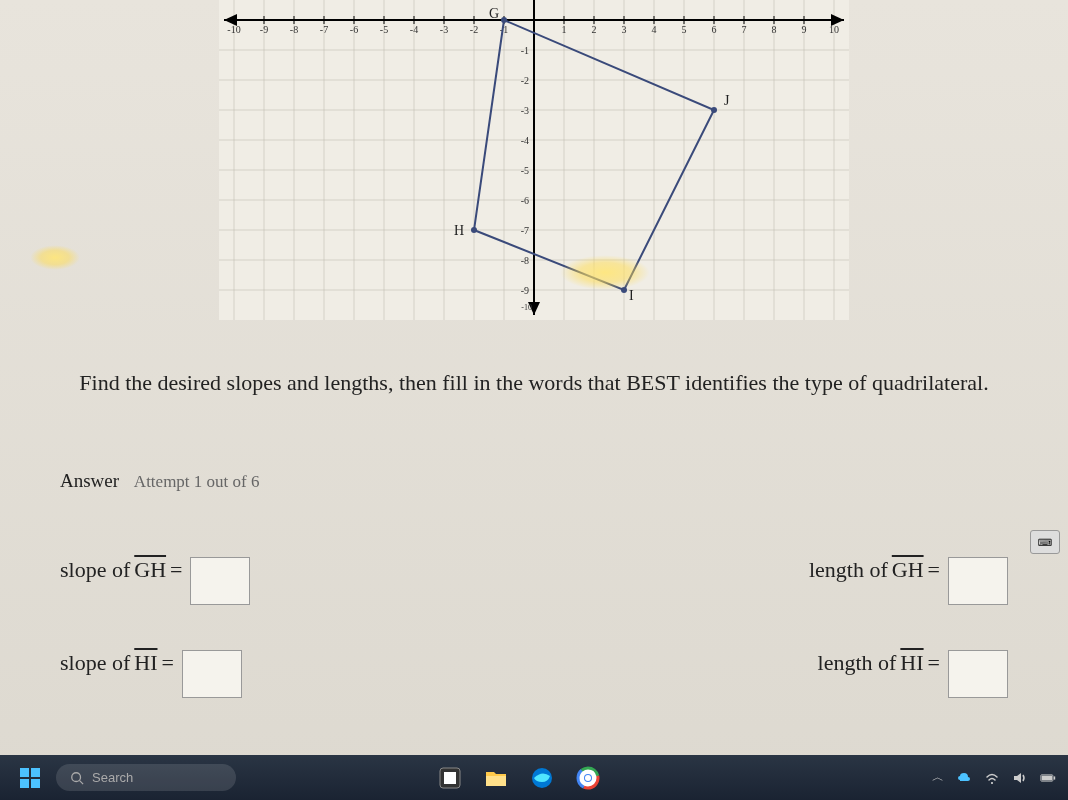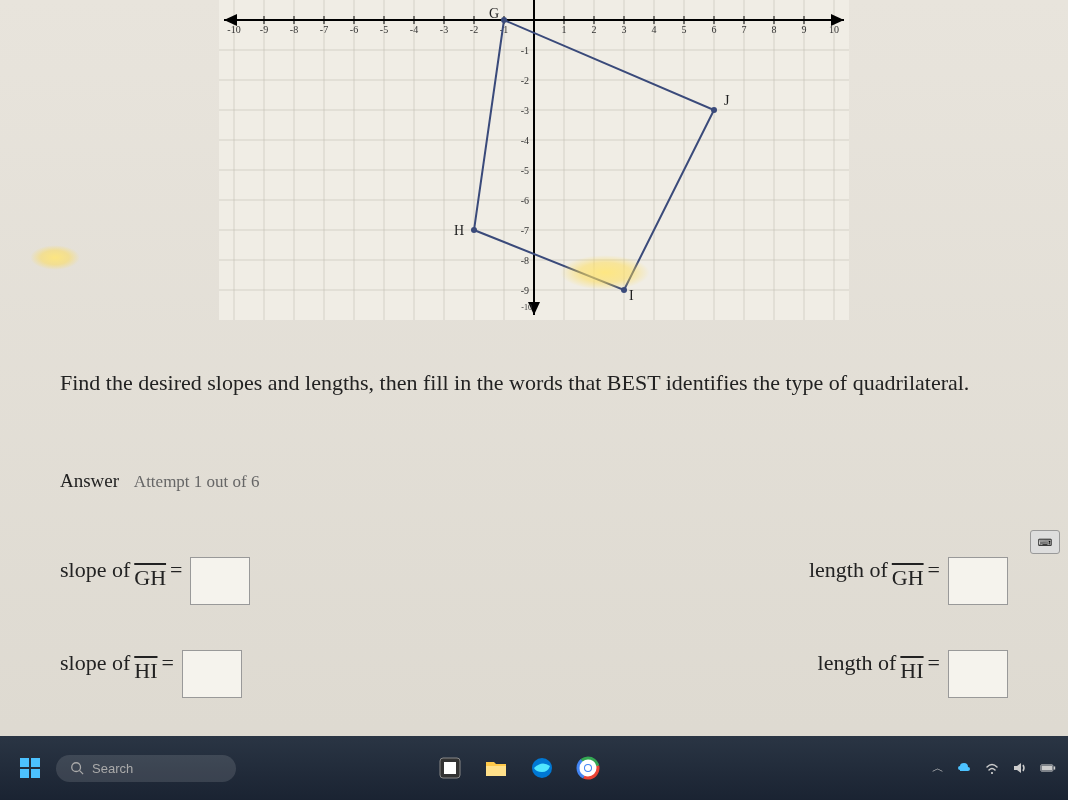--- a/index.html
+++ b/index.html
@@ -34,20 +34,21 @@
       width: 100%;
       height: 100%;
     }
     
     .question-text {
       font-size: 22px;
       color: #222;
       margin-top: 45px;
       line-height: 1.6;
       padding: 0 10px;
+      text-align: center;
     }
     
     .answer-section {
       margin-top: 70px;
       padding: 0 10px;
     }
     
     .answer-label {
       font-size: 19px;
       color: #222;
@@ -79,21 +80,21 @@
     
     .input-group {
       display: flex;
       align-items: flex-start;
       font-size: 22px;
       color: #222;
     }
     
     .overline {
       text-decoration: overline;
-      margin: 8px 4px;
+      margin: 0 4px;
     }
     
     .answer-input {
       width: 60px;
       height: 48px;
       border: 1px solid #999;
       background: #f5f3ed;
       margin-left: 8px;
       font-size: 18px;
       text-align: center;
@@ -112,21 +113,21 @@
       align-items: center;
       justify-content: center;
       font-size: 10px;
     }
     
     .taskbar {
       position: absolute;
       bottom: 0;
       left: 0;
       right: 0;
-      height: 64px;
+      height: 45px;
       background: linear-gradient(180deg, #2a3544 0%, #1a2332 100%);
       display: flex;
       align-items: center;
       padding: 0 12px;
     }
     
     .taskbar-left {
       display: flex;
       align-items: center;
       gap: 8px;

